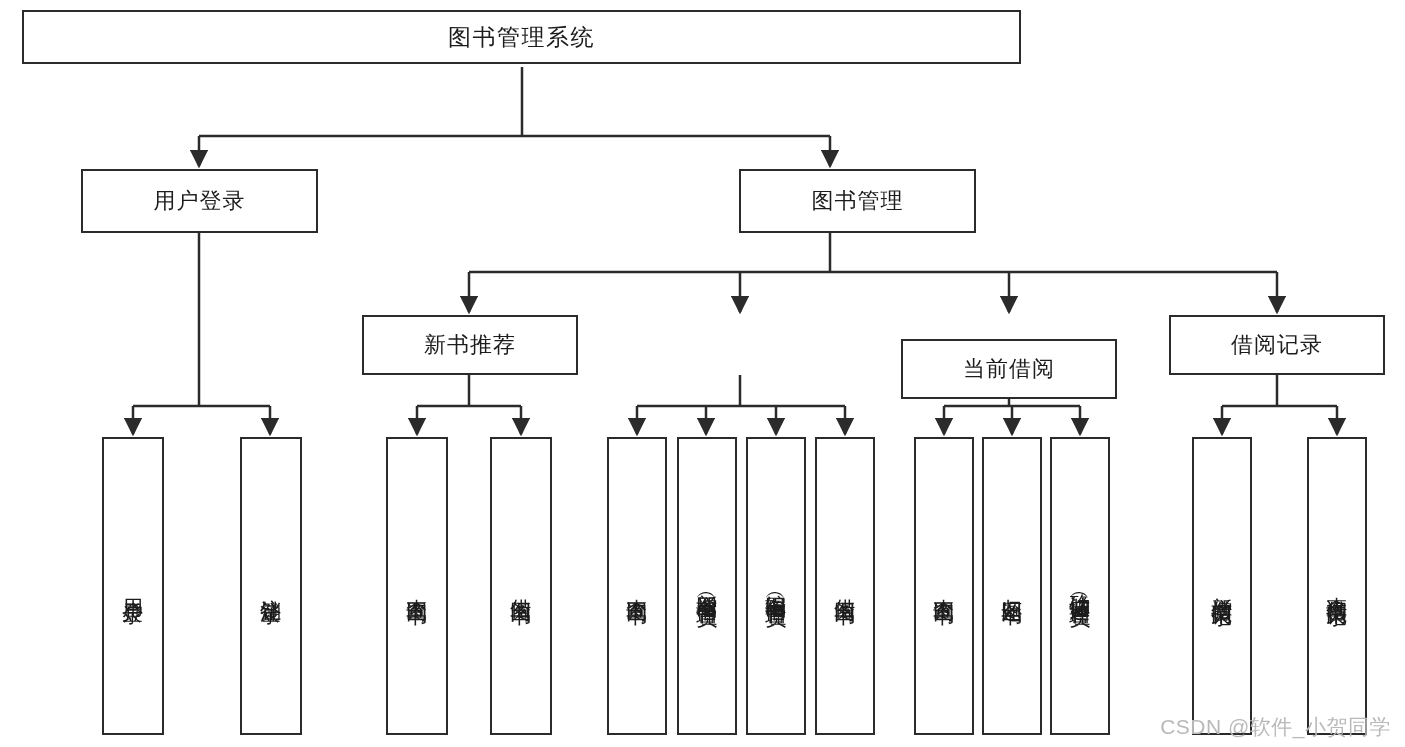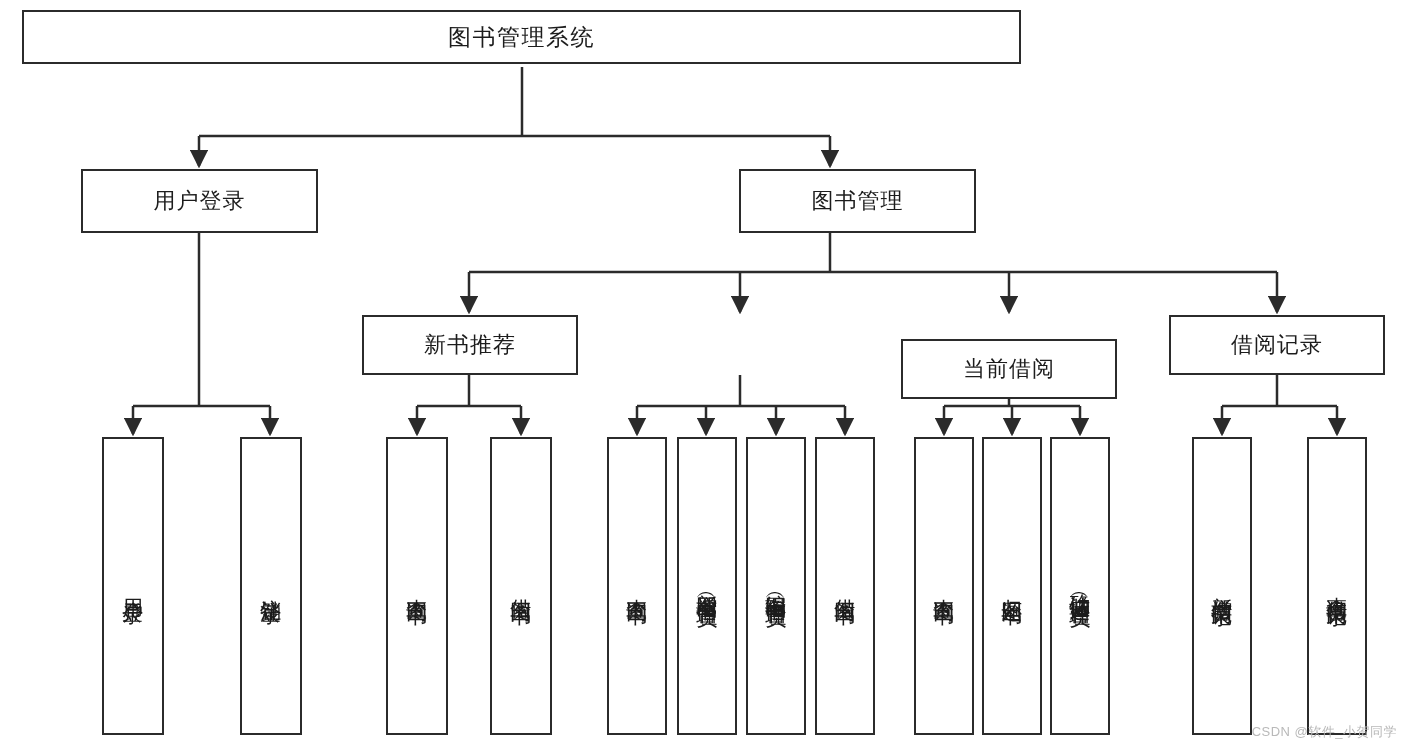--- a/index.html
+++ b/index.html
@@ -55,23 +55,23 @@
     text-orientation: upright;
     font-size: 21px;
     line-height: 1.22;
     letter-spacing: 2px;
     color: #1c1c1c;
     white-space: nowrap;
     text-align: center;
   }
   #watermark {
     position: absolute;
-    right: 8px;
+    right: 14px;
     bottom: 6px;
-    font-size: 13px;
+    font-size: 21px;
     color: #b9b9b9;
     letter-spacing: 0.5px;
     white-space: nowrap;
     pointer-events: none;
   }
 </style>
 </head>
 <body>
 
 <div id="diagram-root">

